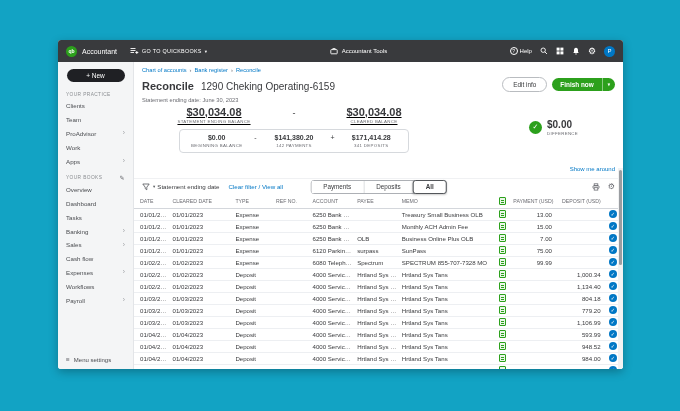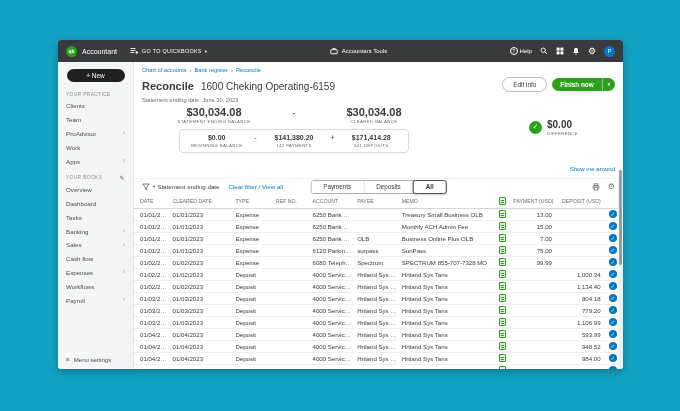--- a/index.html
+++ b/index.html
@@ -59,21 +59,21 @@
     background:#fff; color:#393a3d; font-family:inherit; cursor:pointer; }
   .btn-green { display:flex; align-items:center; background:#2ca01c; color:#fff; border-radius:9px;
     font-size:6.4px; font-weight:bold; overflow:hidden; cursor:pointer; }
   .btn-green .main-part { padding:3px 8px; border-right:1px solid rgba(255,255,255,.45); }
   .btn-green .split { padding:3px 5px; font-size:4.5px; }
 
   
   .summary { display:flex; align-items:flex-start; margin-top:3px; }
   .sum-left { width:300px; margin-left:10px; }
   .sum-row1 { display:flex; justify-content:center; }
-  .sum-row1 .sum-item { width:140px; text-align:center; }
+  .sum-row1 .sum-item { width:140px; text-align:center;text-decoration:underline; }
   .op { width:20px; text-align:center; font-size:9px; color:#393a3d; padding-top:2px; }
   .amt-lg { font-size:11px; font-weight:bold; color:#393a3d; }
   .amt-md { font-size:10px; font-weight:bold; color:#393a3d; }
   .amt-sm { font-size:7px; font-weight:bold; color:#393a3d; }
   .lbl { font-size:4.4px; color:#6b6c72; letter-spacing:.3px; margin-top:1.5px; }
   .sum-row2 { width:230px; margin:5px auto 0; border:1px solid #d6d9dd; border-radius:4px;
     padding:4px 4px; display:flex; justify-content:center; align-items:flex-start; }
   .sum-row2 .sum-item { width:66px; text-align:center; }
   .op2 { width:12px; text-align:center; font-size:7px; color:#393a3d; }
   .difference { display:flex; align-items:center; gap:5px; margin-left:85px; margin-top:13px; }
@@ -244,21 +244,21 @@
       <nav class="breadcrumb" id="breadcrumb">
           <span class="crumb">Chart of accounts</span>
           <span class="crumb-sep">›</span>
           <span class="crumb">Bank register</span>
           <span class="crumb-sep">›</span>
           <span class="crumb">Reconcile</span>
         </nav>
 
       <div class="title-row">
         <div>
-          <span class="title">Reconcile</span><span class="account">1600 Cheking Operating-6159</span>
+          <span class="title">Reconcile</span><span class="account">1290 Cheking Operating-6159</span>
           <div class="subtitle">Statement ending date: June 30, 2023</div>
         </div>
         <div class="title-actions">
           <button class="btn-outline">Edit info</button>
           <div class="btn-green">
             <span class="main-part">Finish now</span>
             <span class="split">▾</span>
           </div>
         </div>
       </div>

